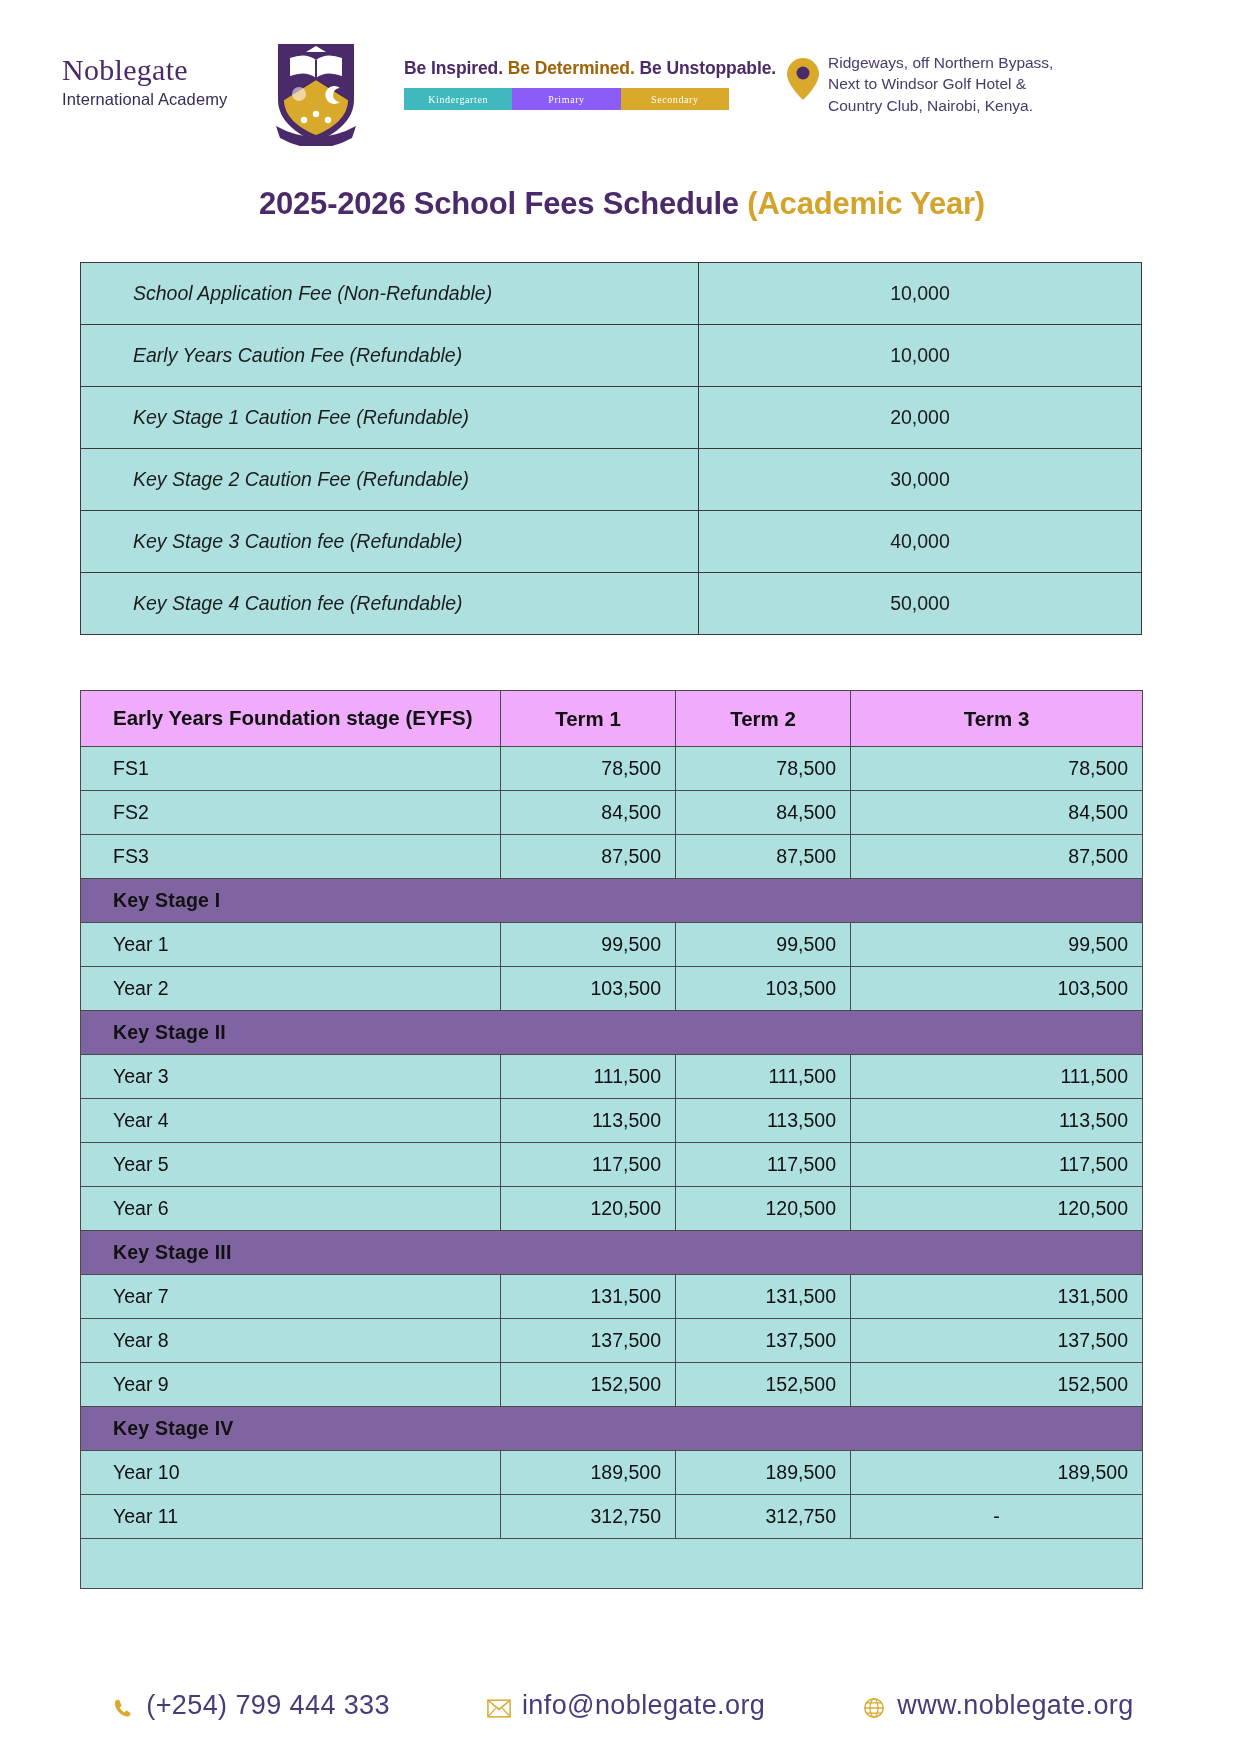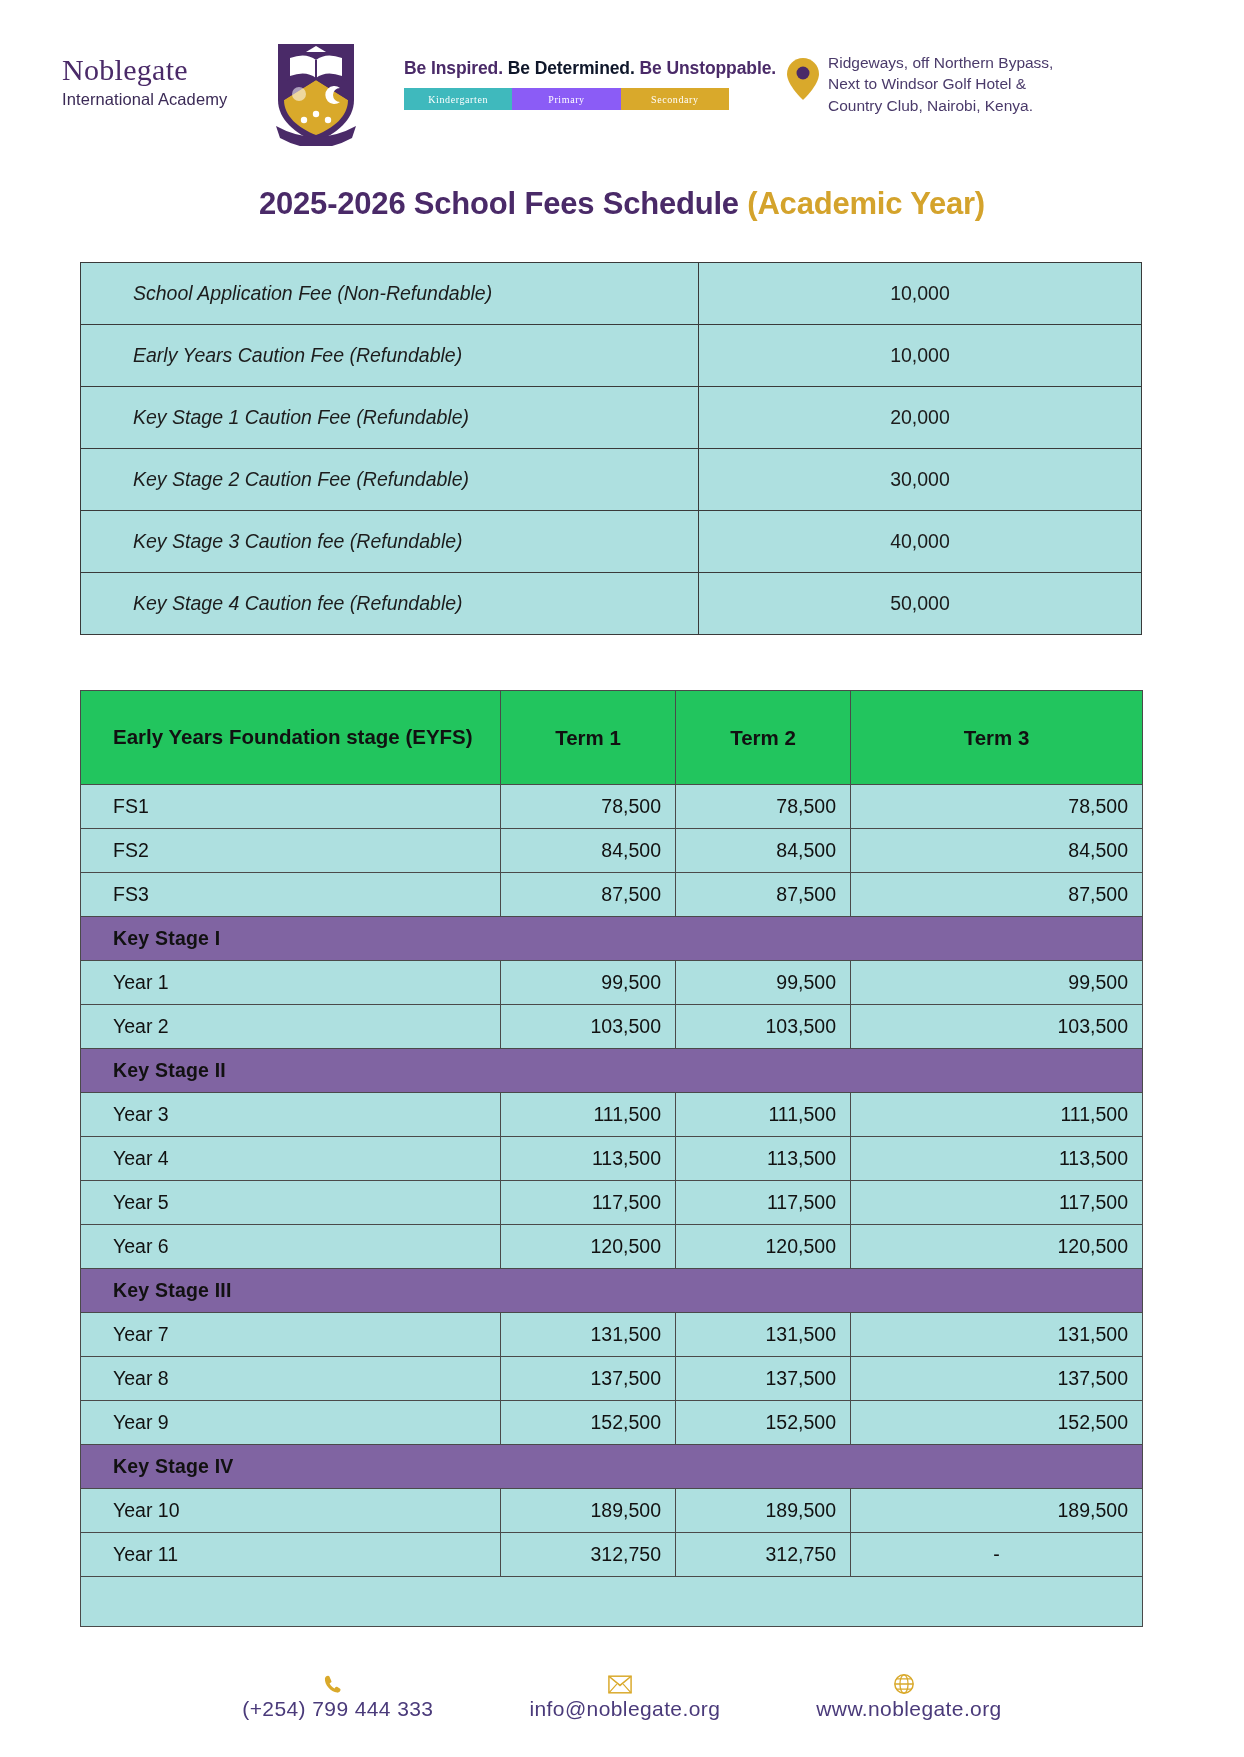--- a/index.html
+++ b/index.html
@@ -59,21 +59,21 @@
     margin-top: 22px;
     width: 330px;
   }
   .tagline {
     font-size: 17.5px;
     font-weight: bold;
     color: #4a2a68;
     white-space: nowrap;
     letter-spacing: -0.1px;
   }
-  .tagline .gold { color: #0f172a; }
+  .tagline .gold { color: #a16207; }
   .stage-bar {
     display: flex;
     margin-top: 9px;
     height: 22px;
     width: 325px;
   }
   .stage {
     flex: 1;
     color: #ffffff;
     font-size: 10px;
@@ -140,24 +140,24 @@
     top: 690px;
     left: 80px;
     width: 1062px;
   }
   .t2 th, .t2 td {
     border: 1.3px solid #4a4a4a;
     font-size: 19.5px;
     color: #111111;
   }
   .t2 thead th {
-    background: #22c55e;
+    background: #f0abfc;
     color: #111111;
     font-weight: bold;
-    height: 94px;
+    height: 56px;
     font-size: 20.5px;
     vertical-align: middle;
   }
   .t2 thead th.hd-main { text-align: left; padding-left: 32px; line-height: 1.2; }
   .t2 thead th.hd-term { text-align: center; }
   .t2 td.yr {
     background: #aee0e0;
     text-align: left;
     padding-left: 32px;
     height: 44px;
@@ -188,25 +188,24 @@
     position: absolute;
     bottom: 36px;
     left: 0; right: 0;
     display: flex;
     justify-content: center;
     align-items: center;
     gap: 96px;
   }
   .contact {
     display: flex;
-    align-items: center;
-    font-size: 21px;
+    align-items: flex-end;
+    font-size: 27px;
     color: #4a3a7a;
     letter-spacing: 0.4px;
-    flex-direction: column;
   }
   .contact .ico {
     width: 26px; height: 26px;
     margin-right: 10px;
     display: inline-flex;
     align-items: center;
     justify-content: center;
     flex: 0 0 auto;
   }
 </style>

